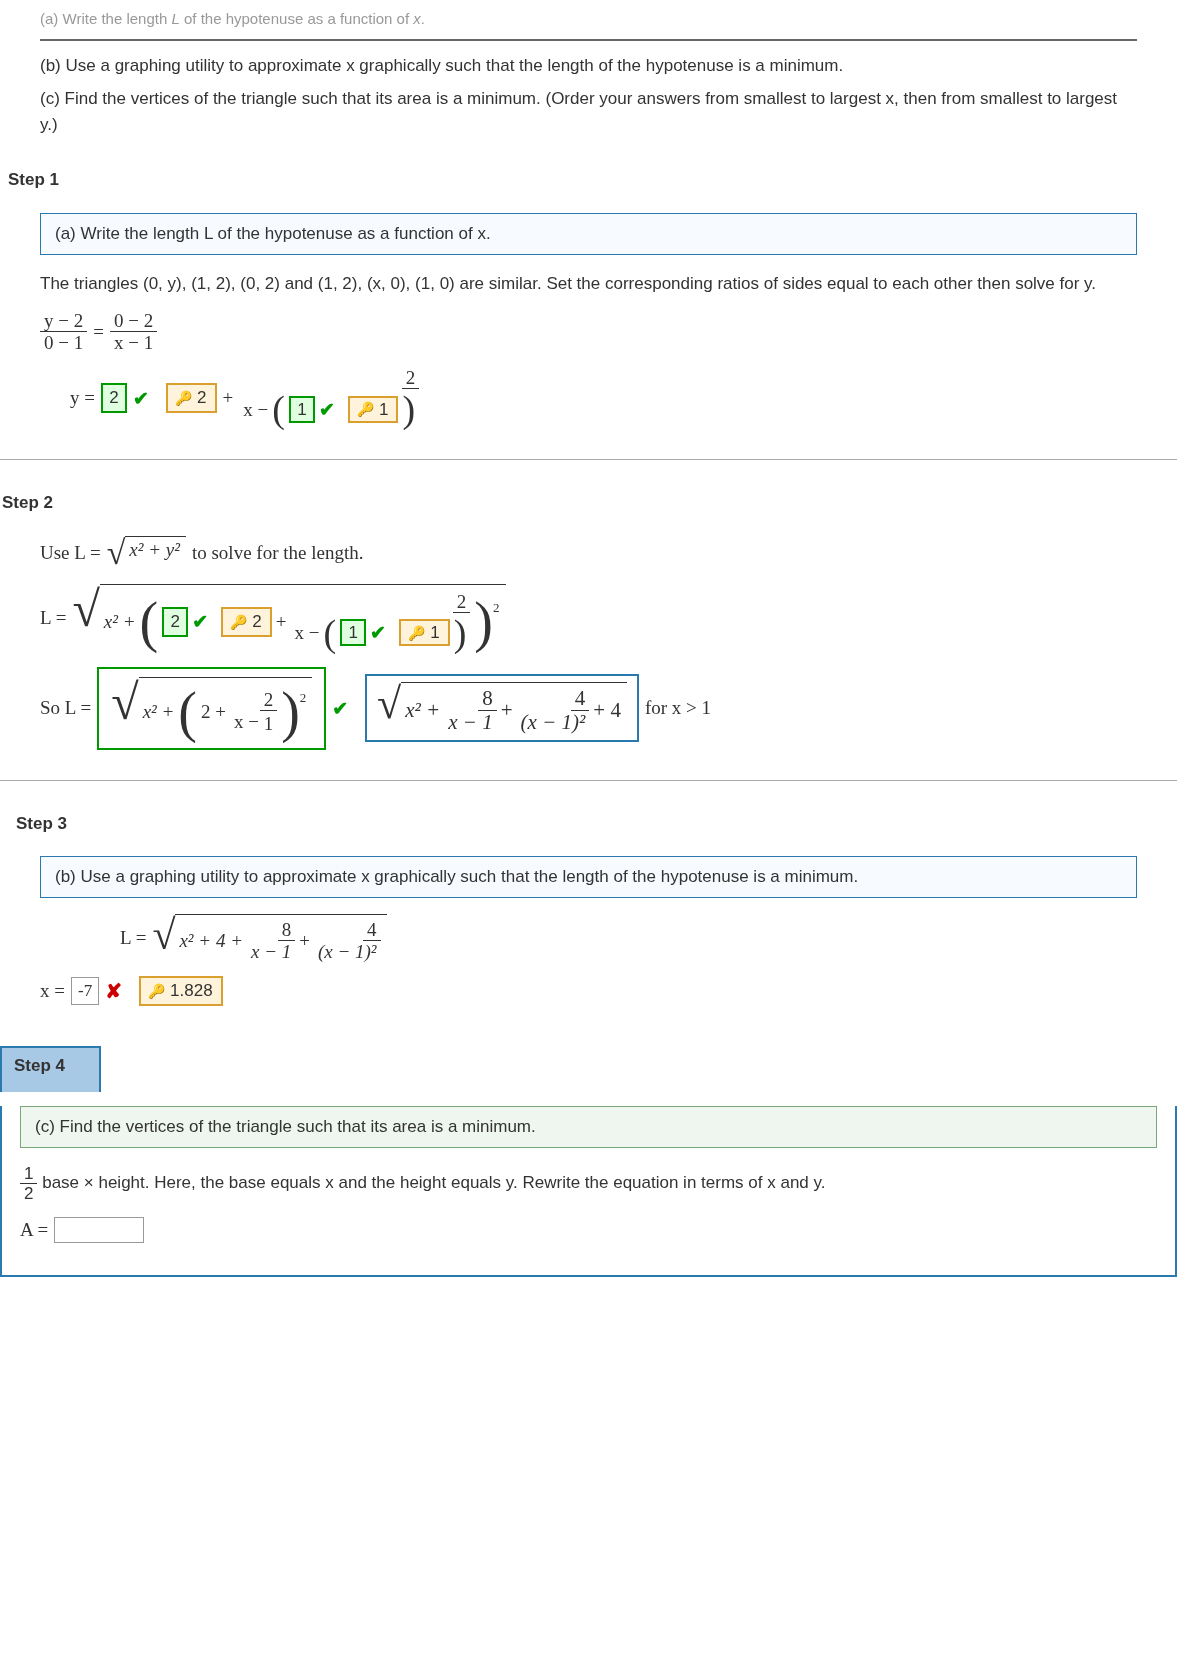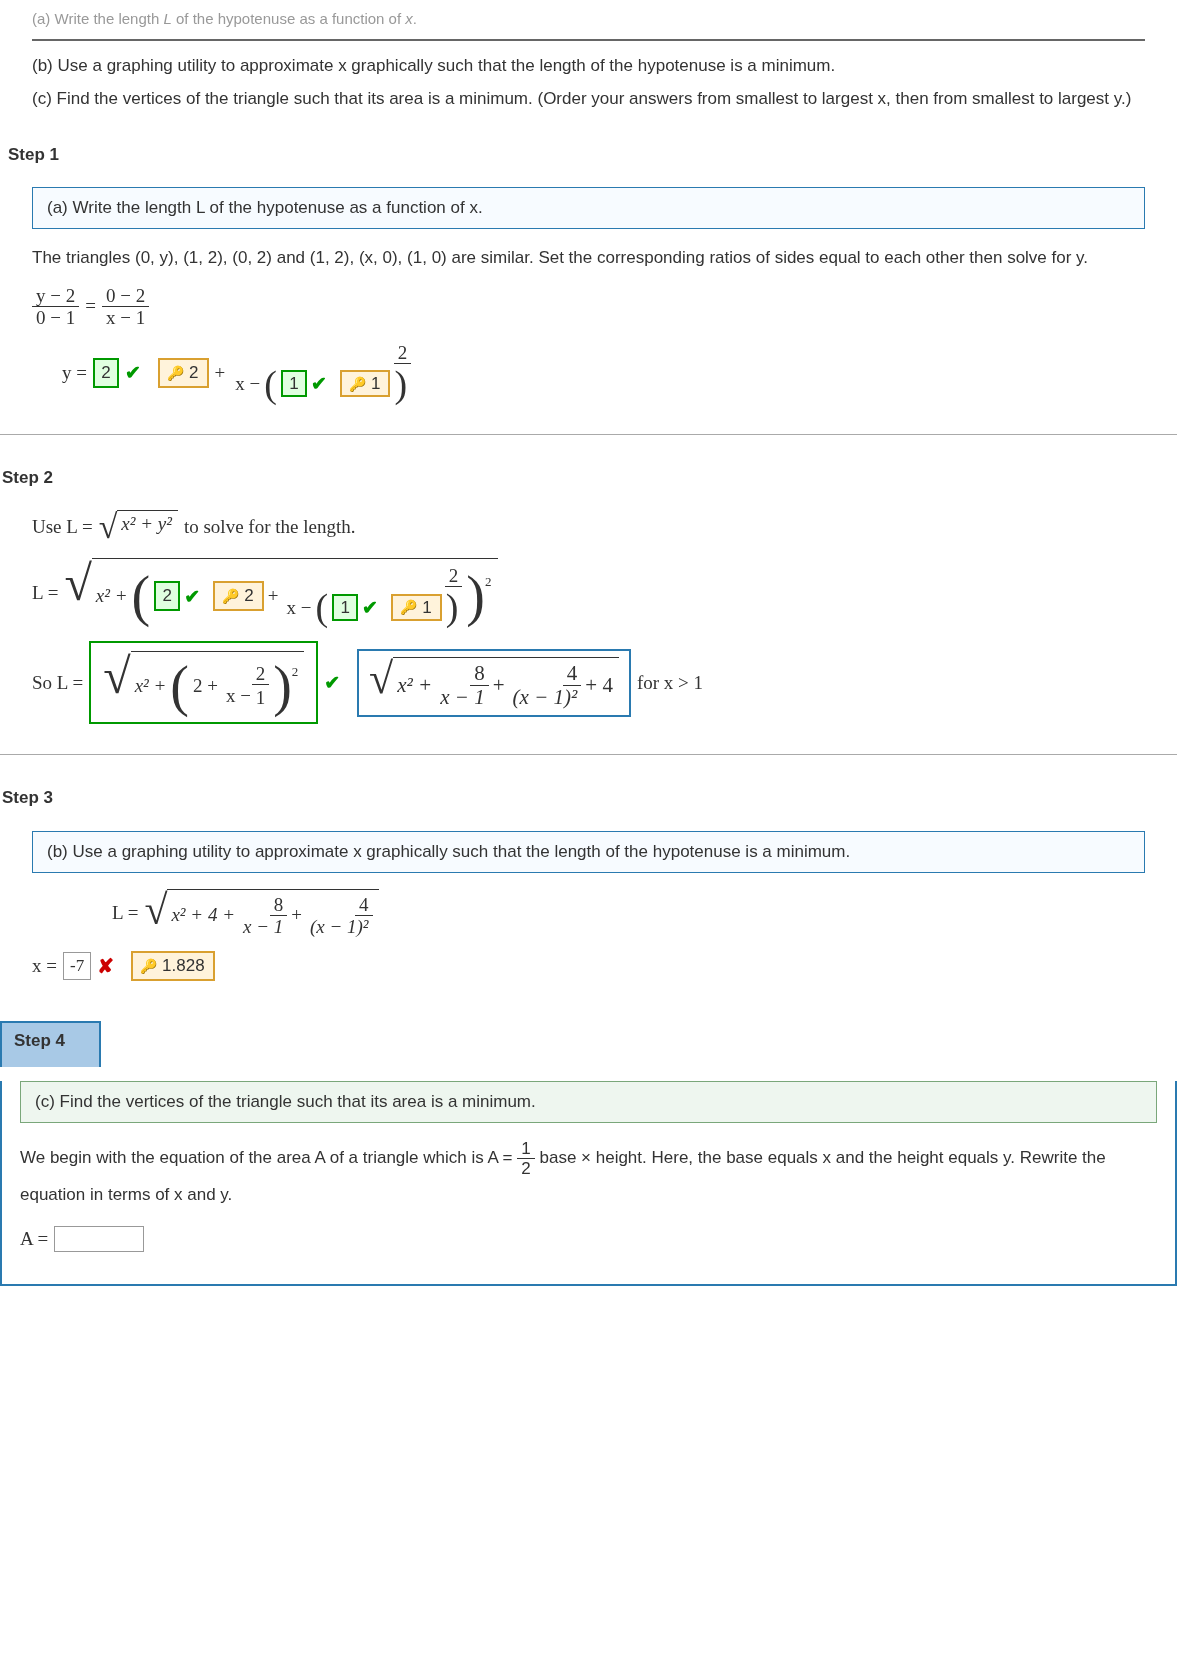--- a/index.html
+++ b/index.html
@@ -1,17 +1,17 @@
 <!DOCTYPE html>
 <html><head>
 <meta charset="utf-8">
 <style>
 *{box-sizing:border-box;margin:0;padding:0}
 body{font-family:Arial,Helvetica,sans-serif;font-size:17px;color:#333;background:#fff;width:1177px}
-.content{padding:0 32px}
+.content{padding:0 40px}
 .top-border{border-top:2px solid #666;margin-bottom:12px}
 p{margin:8px 0;line-height:1.5}
 .i{font-style:italic}
 hr{border:none;border-top:1px solid #aaa;margin:30px 0}
 .step-header{font-weight:bold;margin:30px 0 20px 0}
 .step-box{border:1px solid #2a7ab0;padding:10px 14px;margin:16px 0;background:#f7fbff}
 .step4-container{border:2px solid #2a7ab0;border-top:none;padding:0 18px 18px 18px;margin-top:-2px}
 .step4-tab{display:inline-block;background:#a8c9e6;border:2px solid #2a7ab0;padding:8px 34px 16px 12px;font-weight:bold;margin-bottom:0;border-bottom:none}
 .step4-wrap{margin-top:40px}
 .math-row{display:flex;align-items:center;gap:6px;margin:14px 0;font-family:'Times New Roman',serif;font-size:19px}
@@ -173,21 +173,21 @@
       <span>+ 4</span>
     </span>
         </span>
   </span>
   <span>for x &gt; 1</span>
 </div>
 </div>
 
 <hr>
 
-<p class="step-header" style="padding-left:2px">Step 3</p>
+<p class="step-header" style="padding-left:16px">Step 3</p>
 <div class="content">
 <div class="step-box">(b) Use a graphing utility to approximate x graphically such that the length of the hypotenuse is a minimum.</div>
 
 <div class="math-row" style="margin-left:80px">
   <span>L =</span>
   <span class="sqrt-wrap">
         <span class="sqrt-sym" style="font-size:42px">√</span>
         <span class="sqrt-body" style="padding-top:4px">
     <span class="i">x² + 4 +</span>
     <span class="frac">
@@ -214,21 +214,20 @@
       </span>
 </div>
 </div>
 
 <div class="step4-wrap">
 <span class="step4-tab">Step 4</span>
 <div class="step4-container">
 <div class="step-box" style="background:#eef6ef;border-color:#7aa77a">(c) Find the vertices of the triangle such that its area is a minimum.</div>
 
 <p style="line-height:2">
-  <span>We begin with the equation of the area A of a triangle which is A = </span>
   <span class="frac" style="vertical-align:middle">
           <span class="n">1</span>
           <span class="d">2</span>
         </span>
   <span>base × height. Here, the base equals x and the height equals y. Rewrite the equation in terms of x and y.</span>
 </p>
 
 <div class="math-row">
   <span>A =</span>
   <span class="input-empty"></span>

